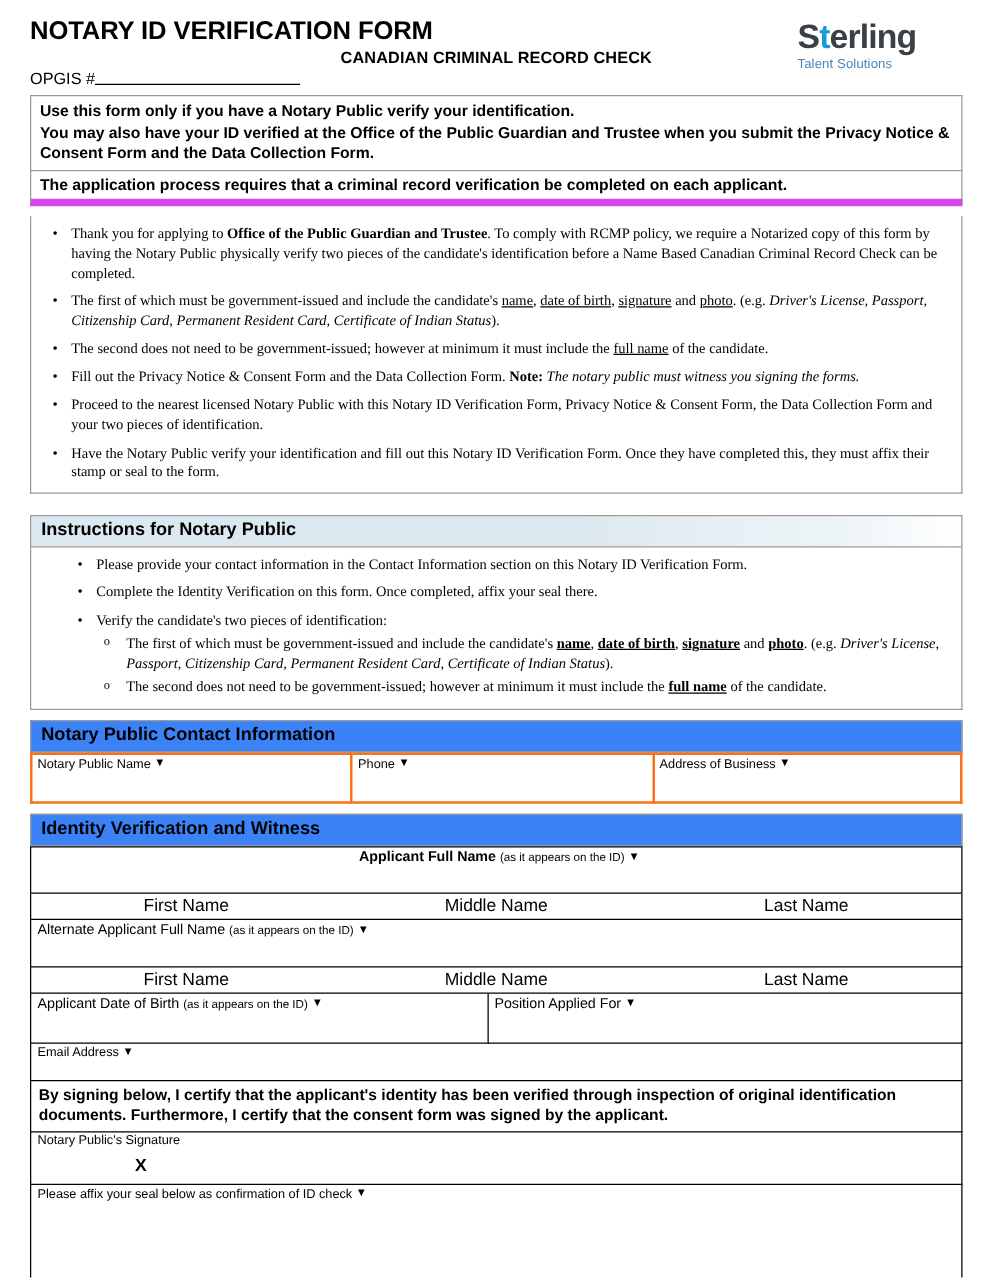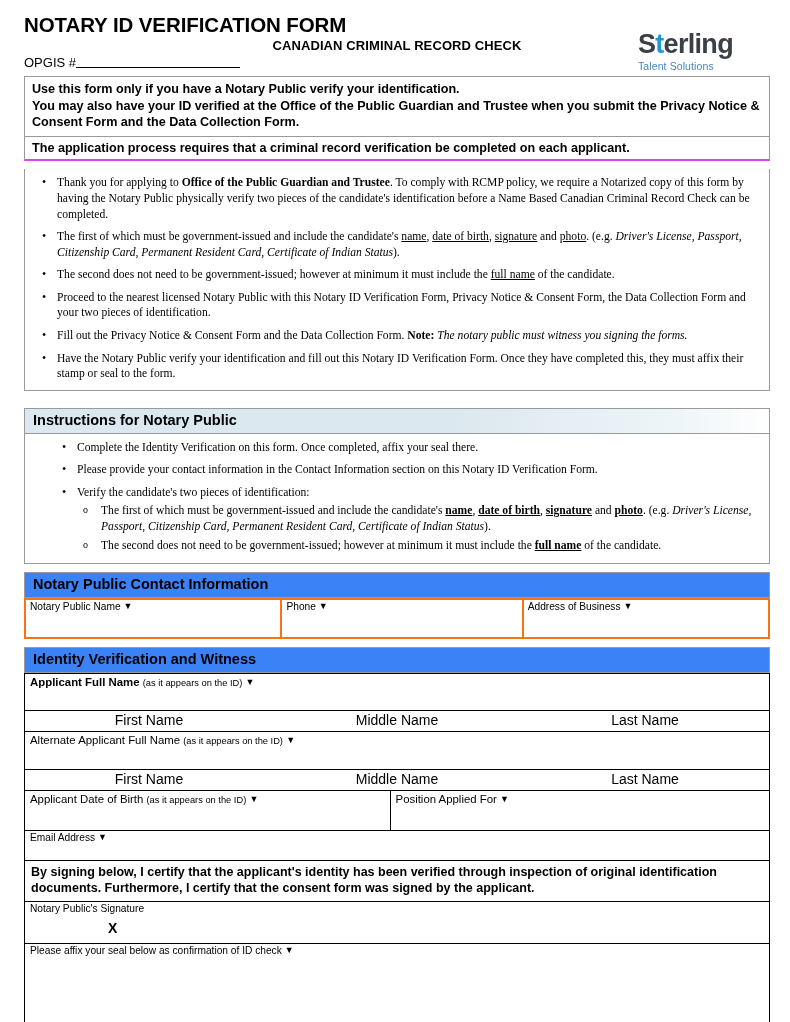--- a/index.html
+++ b/index.html
@@ -53,21 +53,21 @@
     width: 164px;
     border-bottom: 1.6px solid #000;
     height: 11px;
     vertical-align: -1px;
   }
 
   
   .logo {
     position: absolute;
     right: 0px;
-    top: 17px;
+    top: 2px;
     width: 132px;
     text-align: left;
   }
   .logo-word {
     font-size: 27px;
     font-weight: bold;
     color: #3b3f47;
     line-height: 1;
     letter-spacing: -0.7px;
     white-space: nowrap;
@@ -86,21 +86,21 @@
   
   .notice-box {
     border: 1px solid #9a9a9a;
     border-bottom: none;
     padding: 4px 6px 5px 7px;
     font-size: 12.6px;
     font-weight: bold;
     line-height: 1.32;
   }
   .notice-box.last {
-    border-bottom: 2px solid #d946ef;
+    border-bottom: 6px solid #d946ef;
     padding: 3px 6px 3px 7px;
   }
 
   
   .section-bar {
     border: 1px solid #9a9a9a;
     background: linear-gradient(to right, #dbe8ef 0%, #dce8ef 58%, #eef5f8 88%, #ffffff 100%);
     font-size: 14.5px;
     font-weight: bold;
     padding: 2px 8px 3px 8px;
@@ -190,21 +190,21 @@
 
   .contact-row td { height: 36px; }
 
   .namebox {
     border: 1px solid #000;
     border-top: none;
     height: 38px;
     padding: 1px 0 0 5px;
     box-sizing: border-box;
   }
-  .namebox.topline { border-top: 1px solid #000; }
+  .namebox.topline { border-top: 1px solid #000; text-align: center; }
   .namecols {
     display: flex;
     border: 1px solid #000;
     border-top: none;
   }
   .namecols > div {
     flex: 1 1 33.333%;
     text-align: center;
     font-size: 14px;
     line-height: 1.35;
@@ -283,33 +283,33 @@
   </div>
   <div class="notice-box last">The application process requires that a criminal record verification be completed on each applicant.</div>
 
   <div class="gap-sm"></div>
 
   <div class="instr-box">
     <ul class="bullets">
       <li><span>Thank you for applying to </span><span class="b">Office of the Public Guardian and Trustee</span><span>. To comply with RCMP policy, we require a Notarized copy of this form by having the Notary Public physically verify two pieces of the candidate's identification before a Name Based Canadian Criminal Record Check can be completed.</span></li>
       <li><span>The first of which must be government-issued and include the candidate's </span><span class="u">name</span><span>, </span><span class="u">date of birth</span><span>, </span><span class="u">signature</span><span> and </span><span class="u">photo</span><span>. (e.g. </span><span class="i">Driver's License, Passport, Citizenship Card, Permanent Resident Card, Certificate of Indian Status</span><span>).</span></li>
       <li><span>The second does not need to be government-issued; however at minimum it must include the </span><span class="u">full name</span><span> of the candidate.</span></li>
+      <li><span>Fill out the Privacy Notice &amp; Consent Form and the Data Collection Form. </span><span class="b">Note:</span><span class="i"> The notary public must witness you signing the forms.</span></li>
       <li>Proceed to the nearest licensed Notary Public with this Notary ID Verification Form, Privacy Notice &amp; Consent Form, the Data Collection Form and your two pieces of identification.</li>
-      <li><span>Fill out the Privacy Notice &amp; Consent Form and the Data Collection Form. </span><span class="b">Note:</span><span class="i"> The notary public must witness you signing the forms.</span></li>
       <li>Have the Notary Public verify your identification and fill out this Notary ID Verification Form. Once they have completed this, they must affix their stamp or seal to the form.</li>
     </ul>
   </div>
 
   <div class="gap-lg"></div>
 
   <div class="section-bar">Instructions for Notary Public</div>
   <div class="instr-box notary-box">
     <ul class="bullets">
+      <li>Please provide your contact information in the Contact Information section on this Notary ID Verification Form.</li>
       <li>Complete the Identity Verification on this form. Once completed, affix your seal there.</li>
-      <li>Please provide your contact information in the Contact Information section on this Notary ID Verification Form.</li>
       <li><span>Verify the candidate's two pieces of identification:</span>
         <ul class="subbullets">
           <li><span>The first of which must be government-issued and include the candidate's </span><span class="bu">name</span><span>, </span><span class="bu">date of birth</span><span>, </span><span class="bu">signature</span><span> and </span><span class="bu">photo</span><span>. (e.g. </span><span class="i">Driver's License, Passport, Citizenship Card, Permanent Resident Card, Certificate of Indian Status</span><span>).</span></li>
           <li><span>The second does not need to be government-issued; however at minimum it must include the </span><span class="bu">full name</span><span> of the candidate.</span></li>
         </ul>
       </li>
     </ul>
   </div>
 
   <div class="gap-sm"></div>

